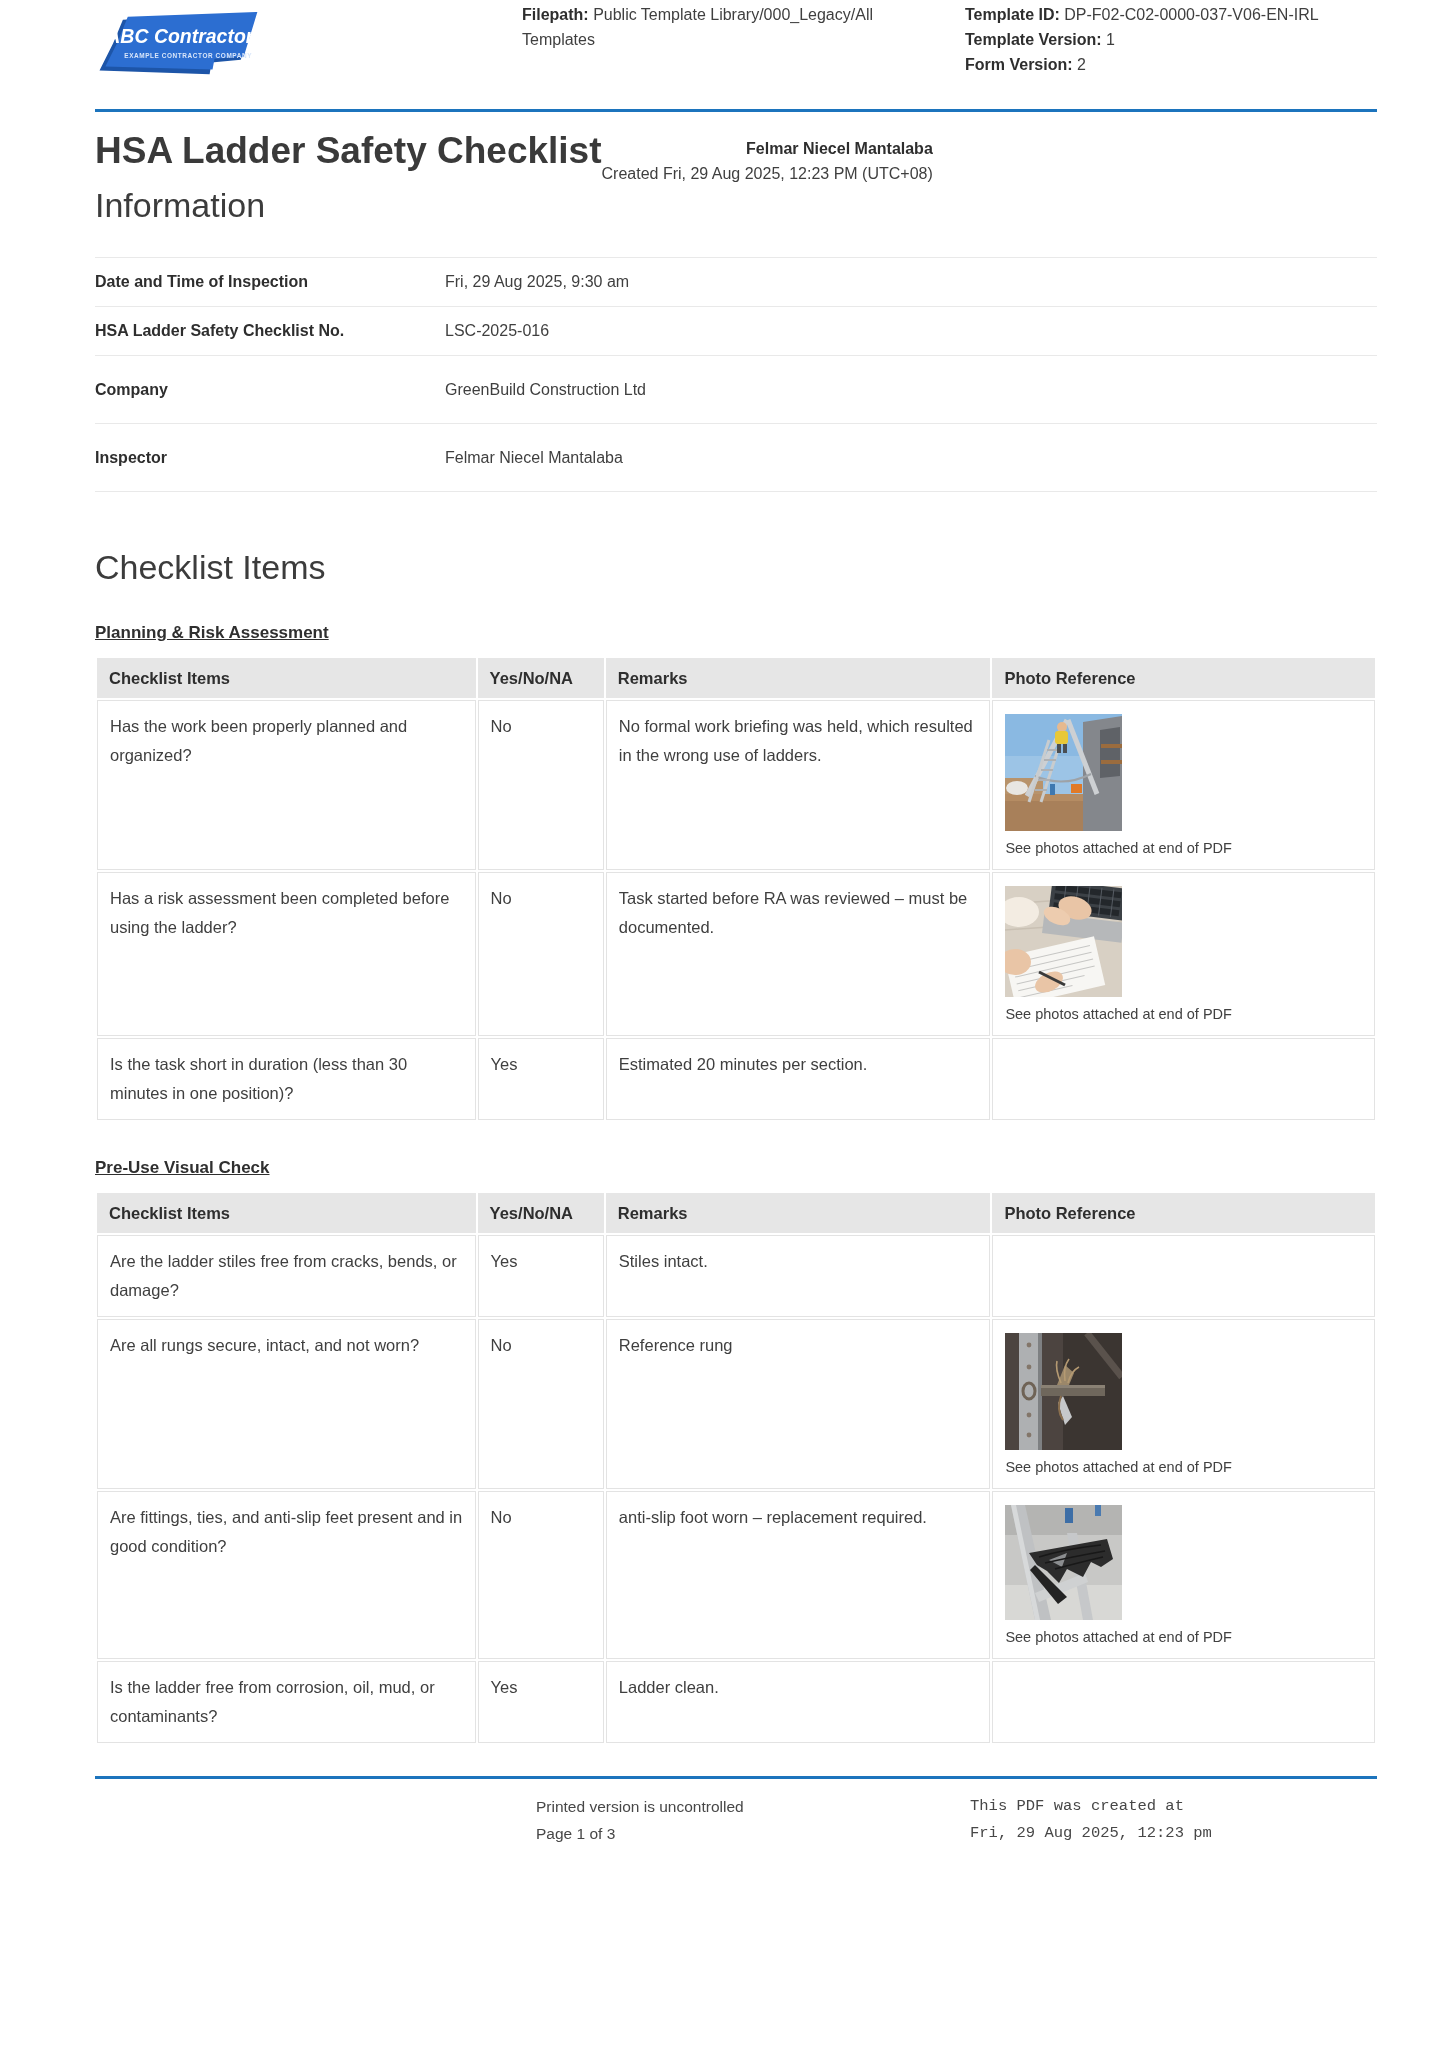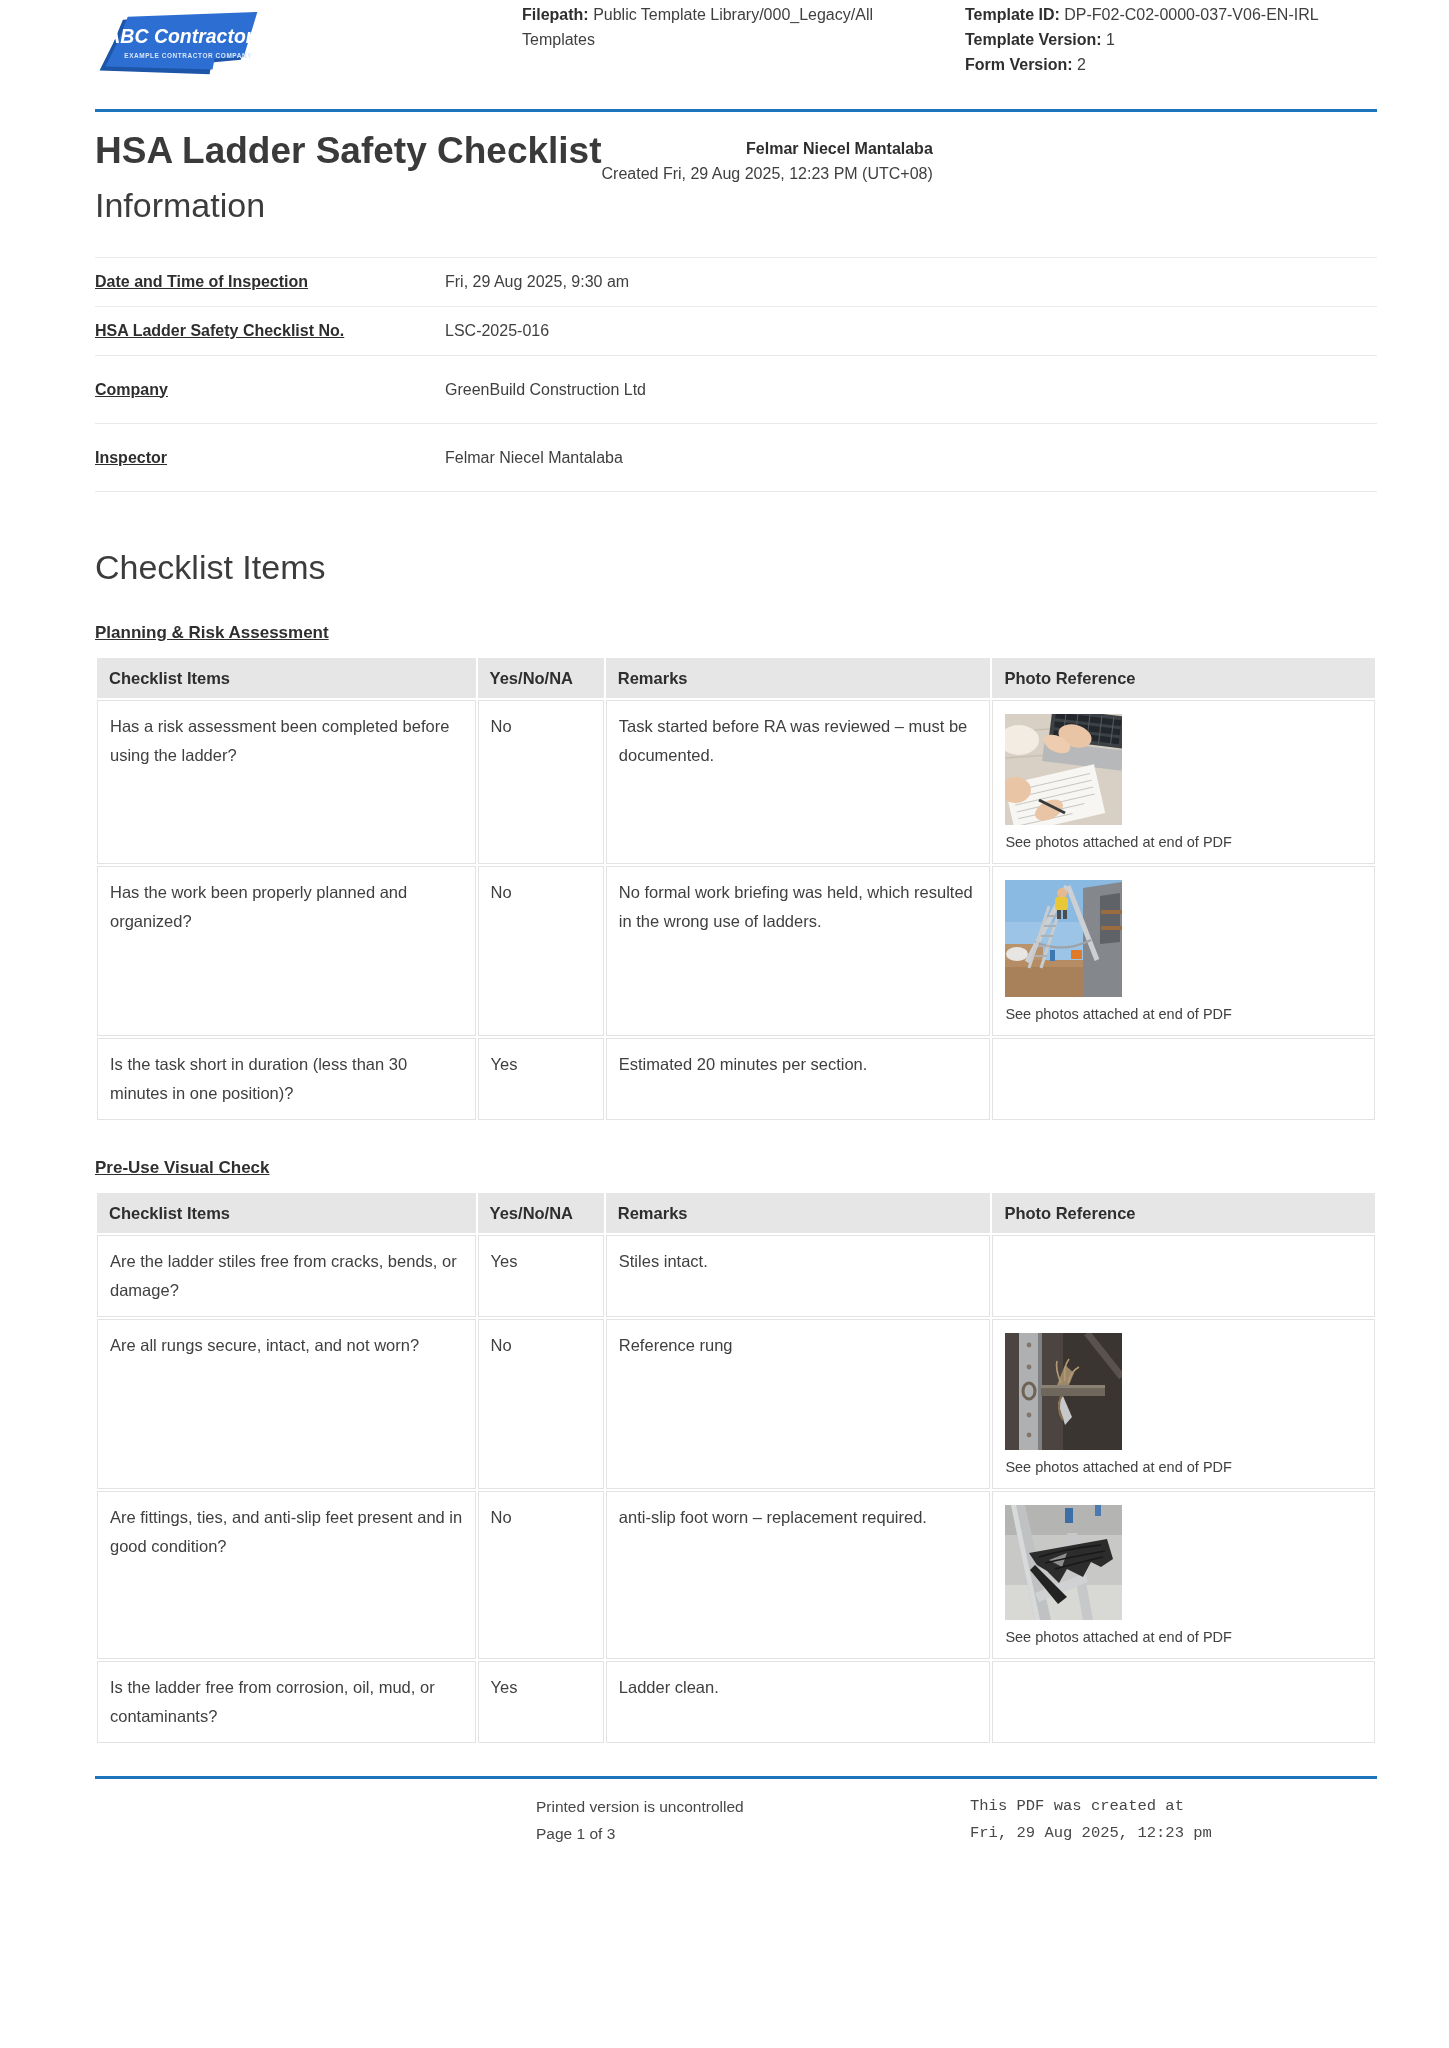--- a/index.html
+++ b/index.html
@@ -29,21 +29,21 @@
   .created-block{text-align:right;padding-top:6px;font-size:16px;line-height:25px;}
   .created-block .author{font-weight:bold;color:var(--txt-bold);}
 
   h2.section-heading{font-size:34px;font-weight:400;color:#3c3c3c;}
 
   
   .info-table{margin-top:32px;border-top:1px solid #e9e9e9;}
   .info-row{display:flex;align-items:center;border-bottom:1px solid #e9e9e9;}
   .info-row.r-short{height:49px;}
   .info-row.r-tall{height:68px;}
-  .info-label{width:350px;font-weight:bold;font-size:16px;color:var(--txt-bold);text-decoration:underline;}
+  .info-label{width:350px;font-weight:bold;font-size:16px;color:var(--txt-bold);}
   .info-value{font-size:16px;color:var(--txt);}
 
   
   .subsection-title{font-weight:bold;font-size:17px;color:#2f2f2f;margin-top:36px;text-decoration:underline;}
   table.checklist-table{width:1282px;margin-top:13px;border-collapse:separate;border-spacing:2px;table-layout:fixed;}
   table.checklist-table th{background:var(--thead);font-size:16.5px;font-weight:bold;color:var(--txt-bold);
     text-align:left;height:40px;padding:0 12px;vertical-align:middle;}
   table.checklist-table td{border:1px solid var(--border);vertical-align:top;
     font-size:16.5px;line-height:29px;color:var(--txt);padding:11px 12px;background:#fff;}
   tr.row-tall td{height:153px;}
@@ -137,71 +137,20 @@
           </colgroup>
           <thead>
             <tr>
               <th>Checklist Items</th>
               <th>Yes/No/NA</th>
               <th>Remarks</th>
               <th>Photo Reference</th>
             </tr>
           </thead>
           <tbody>
-            <tr class="row-tall">
-              <td>Has a risk assessment been completed before using the ladder?</td>
-              <td class="ans-no">No</td>
-              <td>Task started before RA was reviewed – must be documented.</td>
-              <td>
-                <div class="photo-thumb">
-                  <svg id="photo-desk-writing" viewBox="0 0 117 111" width="117" height="111">
-      <rect width="117" height="111" fill="#d8d0c4"></rect>
-      <g stroke="#c9c0b3" stroke-width="1.5">
-                      <line x1="0" y1="18" x2="117" y2="10"></line>
-                      <line x1="0" y1="44" x2="117" y2="36"></line>
-                      <line x1="0" y1="70" x2="60" y2="66"></line>
-                    </g>
-      <g transform="rotate(7 80 25)">
-        <rect x="40" y="32" width="80" height="20" fill="#b6b8ba"></rect>
-        <rect x="44" y="-2" width="76" height="32" fill="#3c4146"></rect>
-        <g fill="#23272b">
-          <rect x="48" y="2" width="66" height="6"></rect>
-                        <rect x="48" y="11" width="66" height="6"></rect>
-                        <rect x="48" y="20" width="66" height="6"></rect>
-        </g>
-        <g stroke="#565c63" stroke-width="1">
-                        <line x1="58" y1="0" x2="58" y2="28"></line>
-                        <line x1="70" y1="0" x2="70" y2="28"></line>
-                        <line x1="82" y1="0" x2="82" y2="28"></line>
-                        <line x1="94" y1="0" x2="94" y2="28"></line>
-                        <line x1="106" y1="0" x2="106" y2="28"></line>
-                      </g>
-      </g>
-      <ellipse cx="70" cy="22" rx="17" ry="11" fill="#e9c5a6" transform="rotate(18 70 22)"></ellipse>
-      <ellipse cx="52" cy="30" rx="14" ry="8" fill="#edccaf" transform="rotate(24 52 30)"></ellipse>
-      <ellipse cx="14" cy="26" rx="20" ry="15" fill="#f3ece2"></ellipse>
-      <g transform="rotate(-13 50 86)">
-        <rect x="4" y="60" width="92" height="50" fill="#f7f6f3"></rect>
-        <g stroke="#c6c6c4" stroke-width="1">
-          <line x1="10" y1="68" x2="90" y2="68"></line>
-                        <line x1="10" y1="75" x2="90" y2="75"></line>
-                        <line x1="10" y1="82" x2="90" y2="82"></line>
-          <line x1="10" y1="89" x2="90" y2="89"></line>
-                        <line x1="10" y1="96" x2="78" y2="96"></line>
-                        <line x1="10" y1="103" x2="64" y2="103"></line>
-        </g>
-      </g>
-      <ellipse cx="10" cy="76" rx="16" ry="13" fill="#e9c5a6"></ellipse>
-      <ellipse cx="44" cy="96" rx="15" ry="9" fill="#e9c5a6" transform="rotate(-28 44 96)"></ellipse>
-      <line x1="34" y1="86" x2="60" y2="99" stroke="#3a3a3a" stroke-width="3"></line>
-    </svg>
-                </div>
-                <div class="photo-caption">See photos attached at end of PDF</div>
-              </td>
-            </tr>
             <tr class="row-tall">
               <td>Has the work been properly planned and organized?</td>
               <td class="ans-no">No</td>
               <td>No formal work briefing was held, which resulted in the wrong use of ladders.</td>
               <td>
                 <div class="photo-thumb">
                   <svg id="photo-site-ladder" viewBox="0 0 117 117" width="117" height="117">
       <rect width="117" height="117" fill="#9cc4e6"></rect>
       <rect width="117" height="42" fill="#8ab9e2"></rect>
       <rect y="80" width="117" height="37" fill="#a8805a"></rect>
@@ -232,20 +181,71 @@
       <rect x="50" y="17" width="13" height="13" rx="3" fill="#e8c838"></rect>
       <rect x="52" y="30" width="4" height="9" fill="#4a4e52"></rect>
                     <rect x="58" y="30" width="4" height="9" fill="#4a4e52"></rect>
       <rect x="66" y="70" width="11" height="9" fill="#e07a28"></rect>
       <rect x="45" y="70" width="5" height="11" fill="#3e78b0"></rect>
     </svg>
                 </div>
                 <div class="photo-caption">See photos attached at end of PDF</div>
               </td>
             </tr>
+            <tr class="row-tall">
+              <td>Has a risk assessment been completed before using the ladder?</td>
+              <td class="ans-no">No</td>
+              <td>Task started before RA was reviewed – must be documented.</td>
+              <td>
+                <div class="photo-thumb">
+                  <svg id="photo-desk-writing" viewBox="0 0 117 111" width="117" height="111">
+      <rect width="117" height="111" fill="#d8d0c4"></rect>
+      <g stroke="#c9c0b3" stroke-width="1.5">
+                      <line x1="0" y1="18" x2="117" y2="10"></line>
+                      <line x1="0" y1="44" x2="117" y2="36"></line>
+                      <line x1="0" y1="70" x2="60" y2="66"></line>
+                    </g>
+      <g transform="rotate(7 80 25)">
+        <rect x="40" y="32" width="80" height="20" fill="#b6b8ba"></rect>
+        <rect x="44" y="-2" width="76" height="32" fill="#3c4146"></rect>
+        <g fill="#23272b">
+          <rect x="48" y="2" width="66" height="6"></rect>
+                        <rect x="48" y="11" width="66" height="6"></rect>
+                        <rect x="48" y="20" width="66" height="6"></rect>
+        </g>
+        <g stroke="#565c63" stroke-width="1">
+                        <line x1="58" y1="0" x2="58" y2="28"></line>
+                        <line x1="70" y1="0" x2="70" y2="28"></line>
+                        <line x1="82" y1="0" x2="82" y2="28"></line>
+                        <line x1="94" y1="0" x2="94" y2="28"></line>
+                        <line x1="106" y1="0" x2="106" y2="28"></line>
+                      </g>
+      </g>
+      <ellipse cx="70" cy="22" rx="17" ry="11" fill="#e9c5a6" transform="rotate(18 70 22)"></ellipse>
+      <ellipse cx="52" cy="30" rx="14" ry="8" fill="#edccaf" transform="rotate(24 52 30)"></ellipse>
+      <ellipse cx="14" cy="26" rx="20" ry="15" fill="#f3ece2"></ellipse>
+      <g transform="rotate(-13 50 86)">
+        <rect x="4" y="60" width="92" height="50" fill="#f7f6f3"></rect>
+        <g stroke="#c6c6c4" stroke-width="1">
+          <line x1="10" y1="68" x2="90" y2="68"></line>
+                        <line x1="10" y1="75" x2="90" y2="75"></line>
+                        <line x1="10" y1="82" x2="90" y2="82"></line>
+          <line x1="10" y1="89" x2="90" y2="89"></line>
+                        <line x1="10" y1="96" x2="78" y2="96"></line>
+                        <line x1="10" y1="103" x2="64" y2="103"></line>
+        </g>
+      </g>
+      <ellipse cx="10" cy="76" rx="16" ry="13" fill="#e9c5a6"></ellipse>
+      <ellipse cx="44" cy="96" rx="15" ry="9" fill="#e9c5a6" transform="rotate(-28 44 96)"></ellipse>
+      <line x1="34" y1="86" x2="60" y2="99" stroke="#3a3a3a" stroke-width="3"></line>
+    </svg>
+                </div>
+                <div class="photo-caption">See photos attached at end of PDF</div>
+              </td>
+            </tr>
             <tr class="row-short">
               <td>Is the task short in duration (less than 30 minutes in one position)?</td>
               <td class="ans-yes">Yes</td>
               <td>Estimated 20 minutes per section.</td>
               <td></td>
             </tr>
           </tbody>
         </table>
         <div class="subsection-title">Pre-Use Visual Check</div>
         <table class="checklist-table">

